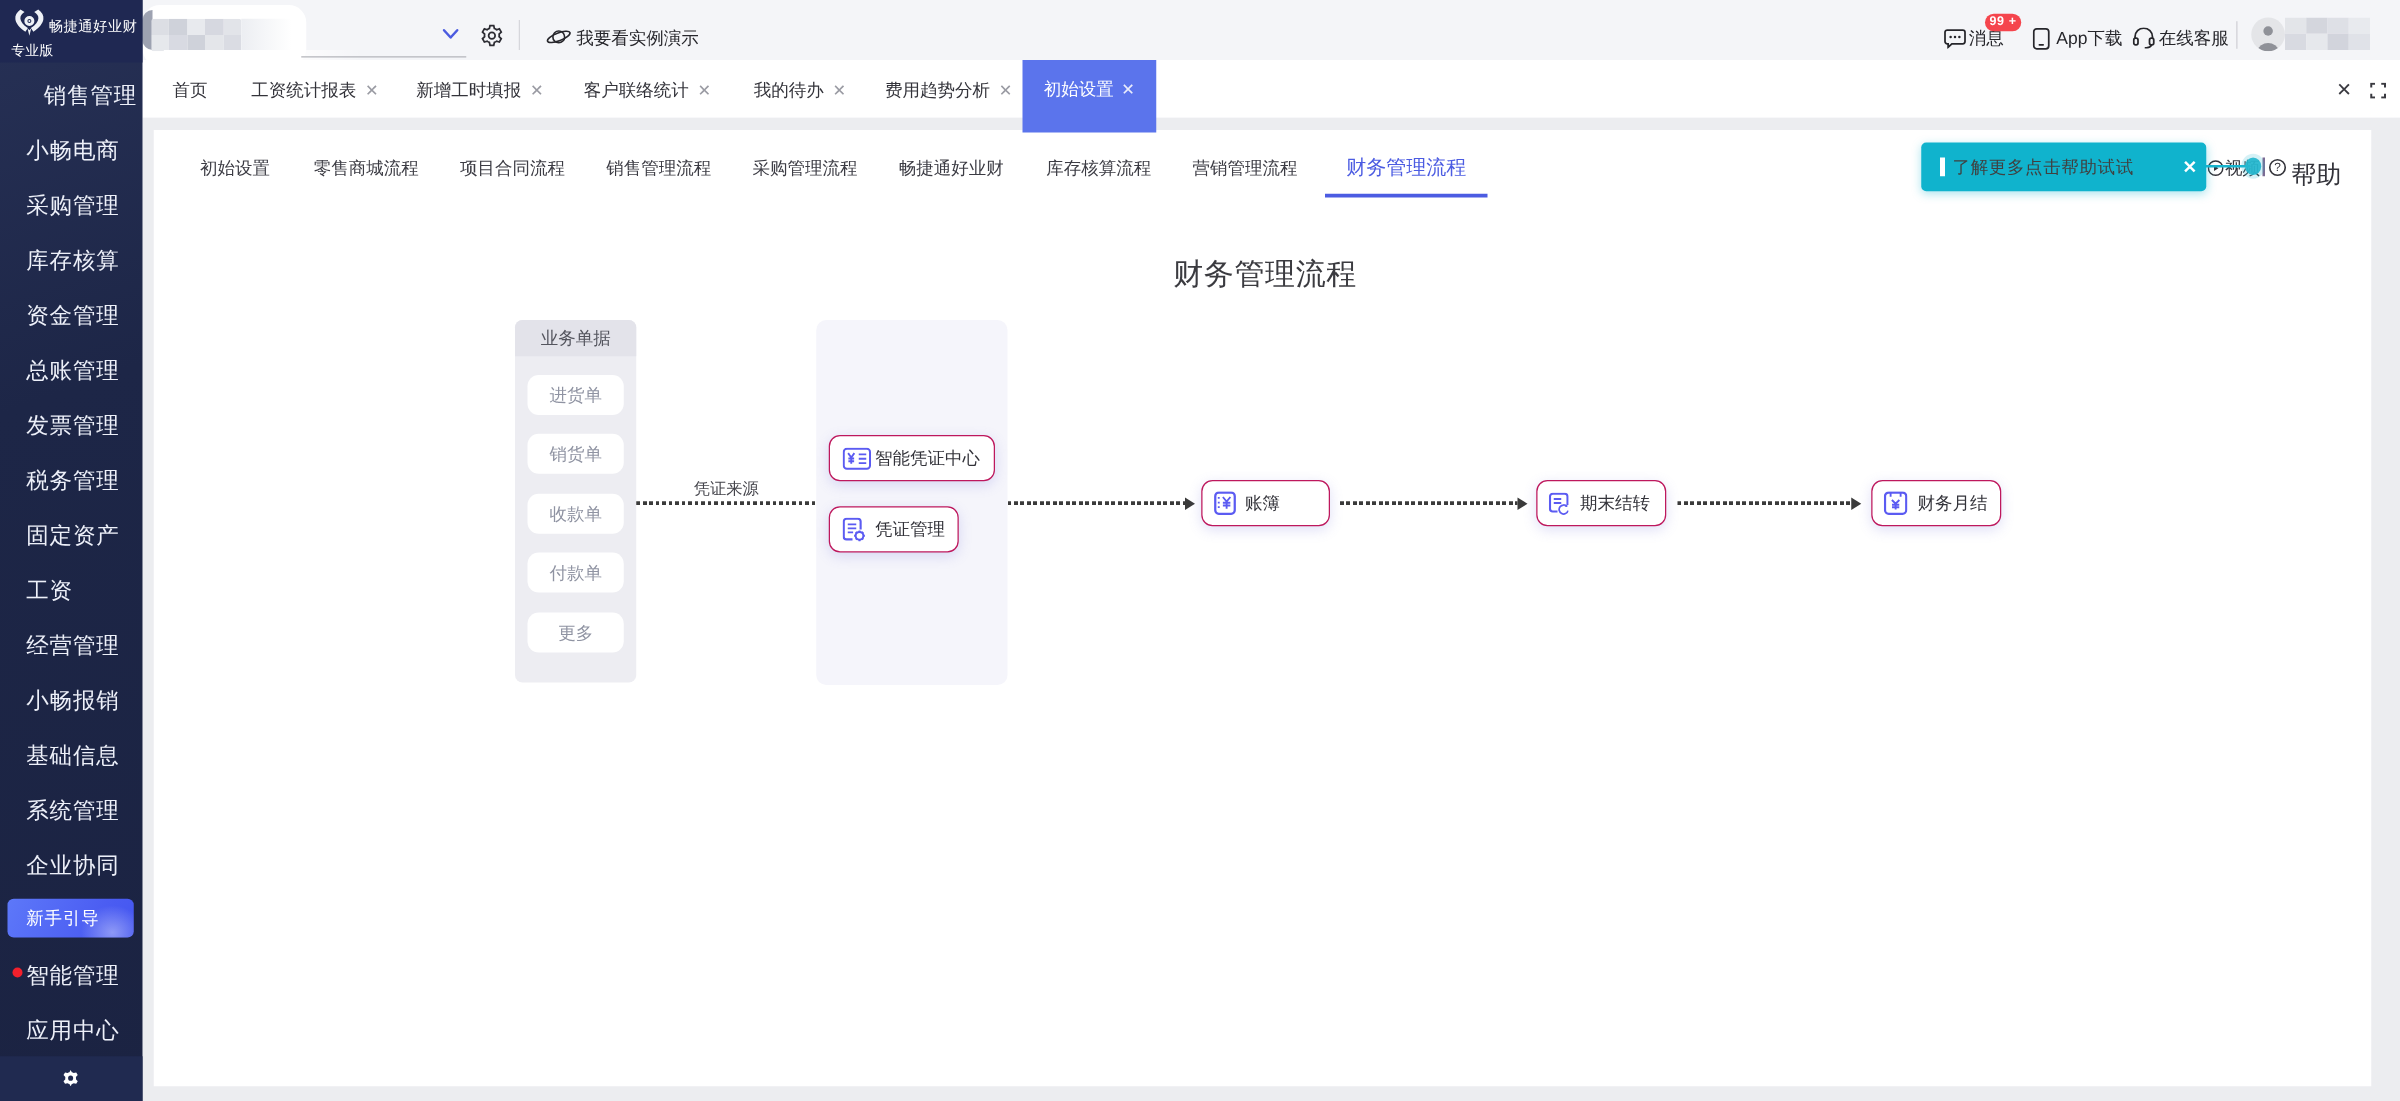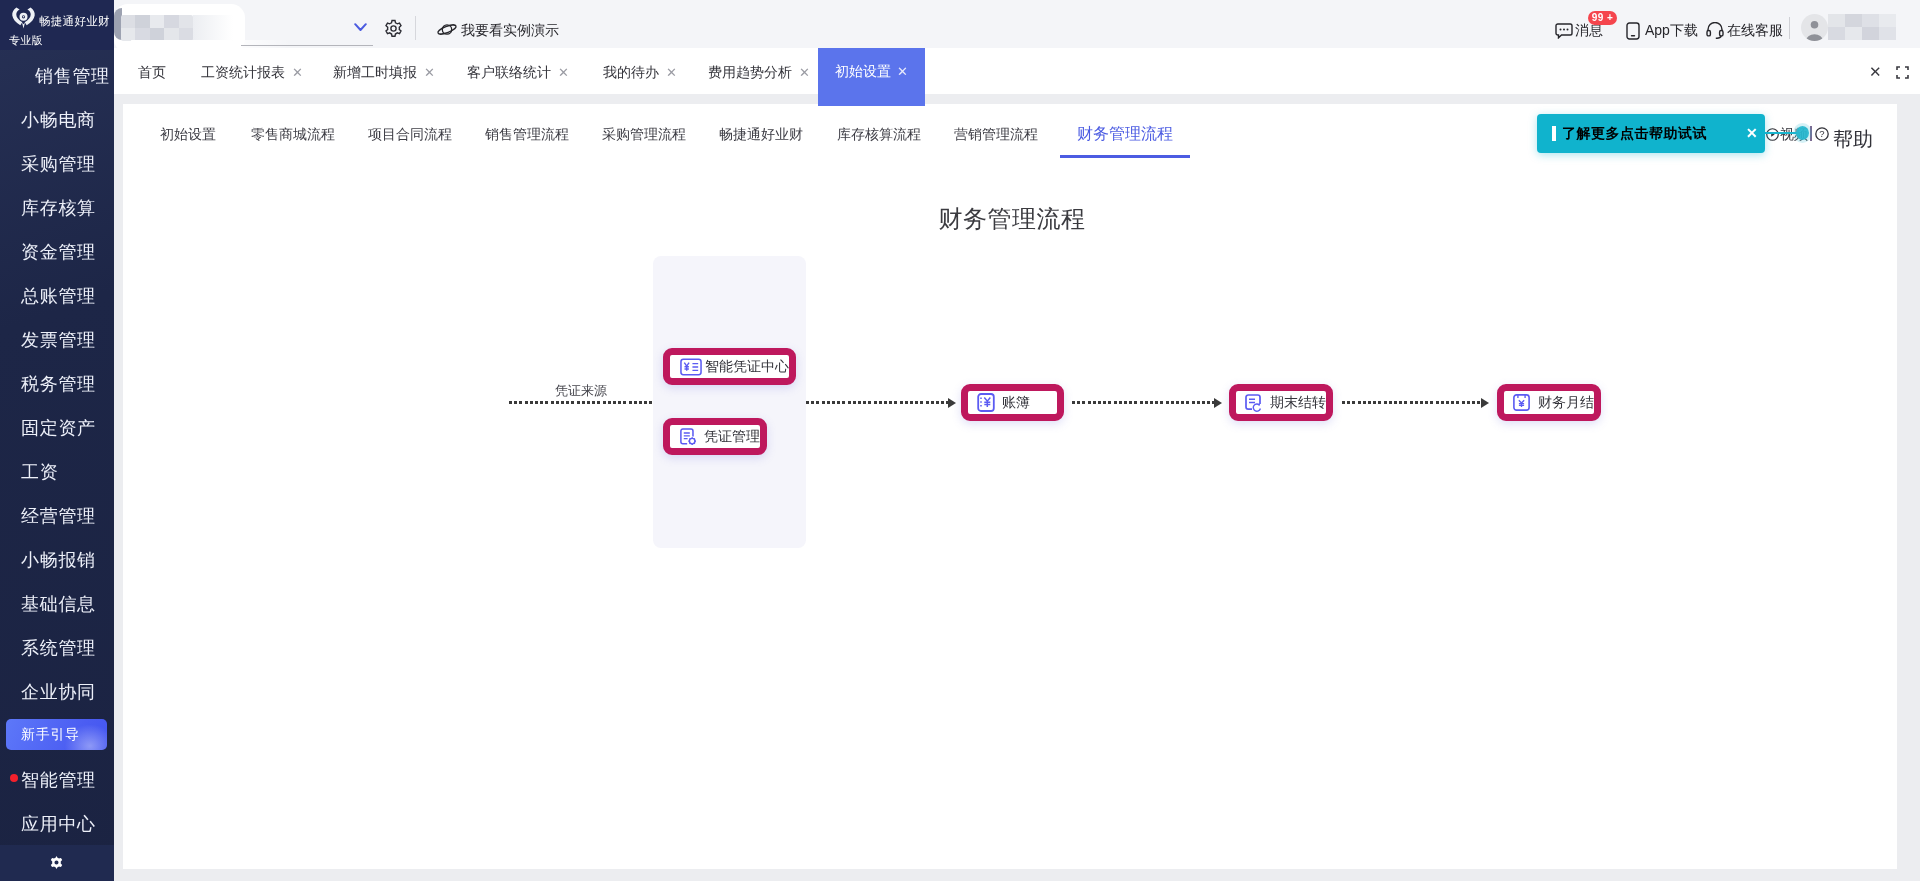--- a/index.html
+++ b/index.html
@@ -33,30 +33,30 @@
 .tab .x{color:#9a9ba3;font-size:13px;margin-left:7px}
 .tab-active{position:absolute;left:704px;top:0;width:107px;height:58px;background:#5b74ec;color:#fff;font-size:14px;text-align:center;line-height:46px}
 .tab-active .x{color:#e9ebfb;font-size:13px;margin-left:6px}
 
 .subtab{position:absolute;top:126px;font-size:14px;color:#3c3c44;white-space:nowrap}
 .subtab-active{position:absolute;top:124px;font-size:16px;color:#4c5ce2;white-space:nowrap}
 .subtab-line{position:absolute;left:1060px;top:155px;width:130px;height:3px;background:#4c5ce2}
 
 .banner{position:absolute;left:1537px;top:114px;width:228px;height:39px;background:#10b3cd;border-radius:4px;box-shadow:0 2px 8px rgba(16,179,205,.35)}
 .banner .bar{position:absolute;left:15px;top:12px;width:4px;height:15px;background:#fff}
-.banner .btxt{position:absolute;left:25px;top:11px;font-size:14px;color:#000000;font-weight:bold;letter-spacing:0.5px}
+.banner .btxt{position:absolute;left:25px;top:11px;font-size:14px;color:#404040;font-weight:normal;letter-spacing:0.5px}
 .banner .bx{position:absolute;left:209px;top:11px;font-size:14px;color:#fff;font-weight:bold}
 
 .flow-title{position:absolute;left:104px;top:203px;width:1816px;text-align:center;font-size:24px;color:#3b3b40;letter-spacing:0.5px}
 
 .lpanel{position:absolute;left:412px;top:256px;width:97px;height:290px;background:#ededf2;border-radius:6px}
 .lpanel .lhead{position:absolute;left:0;top:0;width:97px;height:29px;background:#e3e3ea;border-radius:6px 6px 0 0;text-align:center;line-height:29px;font-size:14px;color:#54555e}
 .lbox{position:absolute;left:10px;width:77px;height:32px;background:#fff;border-radius:9px;text-align:center;line-height:32px;font-size:14px;color:#8f93a2}
 .mpanel{position:absolute;left:653px;top:256px;width:153px;height:292px;background:#f5f5fb;border-radius:8px}
-.fbox{position:absolute;height:37px;background:#fff;border:7px solid #be185d;border-radius:9px;box-shadow:0 3px 10px rgba(110,110,220,.22);display:flex;align-items:center}
+.fbox{position:absolute;height:37px;background:#fff;border:1px solid #be185d;border-radius:9px;box-shadow:0 3px 10px rgba(110,110,220,.22);display:flex;align-items:center}
 .fbox .ftxt{font-size:14px;color:#33333a;white-space:nowrap}
 .dots{position:absolute;height:3px;background-image:repeating-linear-gradient(90deg,#3a3a3a 0,#3a3a3a 3px,transparent 3px,transparent 5.2px)}
 .ah{position:absolute;width:0;height:0;border-top:5px solid transparent;border-bottom:5px solid transparent;border-left:8.5px solid #3a3a3a}
 .flabel{position:absolute;left:540px;top:382px;width:82px;text-align:center;font-size:13px;color:#45454c}
 </style>
 </head>
 <body>
 <div id="app">
 
   <div class="content-bg"></div>
@@ -182,40 +182,48 @@
   <div class="abs" style="left:1796px;top:126px;width:13px;height:14px;border-radius:50%;background:rgba(38,183,207,.95);box-shadow:0 0 0 3px rgba(43,185,208,.2)"></div>
 
   <div class="banner">
     <div class="bar"></div>
     <div class="btxt">了解更多点击帮助试试</div>
     <div class="bx">✕</div>
   </div>
 
   <div class="flow-title">财务管理流程</div>
 
+  <div class="lpanel">
+    <div class="lhead">业务单据</div>
+    <div class="lbox" style="top:44px">进货单</div>
+    <div class="lbox" style="top:91px">销货单</div>
+    <div class="lbox" style="top:139px">收款单</div>
+    <div class="lbox" style="top:186px">付款单</div>
+    <div class="lbox" style="top:234px">更多</div>
+  </div>
   <div class="mpanel"></div>
 
   <div class="flabel">凭证来源</div>
   <div class="dots" style="left:509px;top:401px;width:143px"></div>
   <div class="dots" style="left:806px;top:401px;width:142px"></div>
   <div class="ah" style="left:948px;top:398px"></div>
   <div class="dots" style="left:1072px;top:401px;width:142px"></div>
   <div class="ah" style="left:1214px;top:398px"></div>
   <div class="dots" style="left:1342px;top:401px;width:139px"></div>
   <div class="ah" style="left:1481px;top:398px"></div>
 
   <div class="fbox" style="left:663px;top:348px;width:133px">
     <svg style="margin-left:10px" width="23" height="18" viewBox="0 0 23 18" fill="none" stroke="#5b5bf2" stroke-width="1.6">
       <rect x="1" y="1" width="21" height="16" rx="2.5"></rect>
       <path d="M4.5 4.5 L7 8 L9.5 4.5 M7 8 V13 M4.7 8.8 H9.3 M4.7 11 H9.3" stroke-width="1.5"></path>
       <path d="M13 5.5 H19 M13 9 H19 M13 12.5 H19" stroke-width="1.5"></path>
     </svg>
     <span class="ftxt" style="margin-left:3px">智能凭证中心</span>
   </div>
-  <div class="fbox" style="left:663px;top:418px;width:104px">
+  <div class="fbox" style="left:663px;top:405px;width:104px">
     <svg style="margin-left:10px" width="19" height="20" viewBox="0 0 19 20" fill="none" stroke="#5b5bf2" stroke-width="1.7">
       <path d="M14.5 9.5 V3.2 A2.2 2.2 0 0 0 12.3 1 H3.2 A2.2 2.2 0 0 0 1 3.2 V15.3 A2.2 2.2 0 0 0 3.2 17.5 H8"></path>
       <path d="M4.2 5.5 H11 M4.2 8.7 H11 M4.2 11.9 H8.5" stroke-width="1.5"></path>
       <g stroke-width="1.6">
           <circle cx="13.6" cy="14.6" r="3.1"></circle>
       <path d="M13.6 10.3 V11.5 M13.6 17.7 V18.9 M9.3 14.6 H10.5 M16.7 14.6 H17.9 M10.6 11.6 L11.4 12.4 M15.8 16.8 L16.6 17.6 M16.6 11.6 L15.8 12.4 M11.4 16.8 L10.6 17.6"></path>
         </g>
     </svg>
     <span class="ftxt" style="margin-left:7px">凭证管理</span>
   </div>

